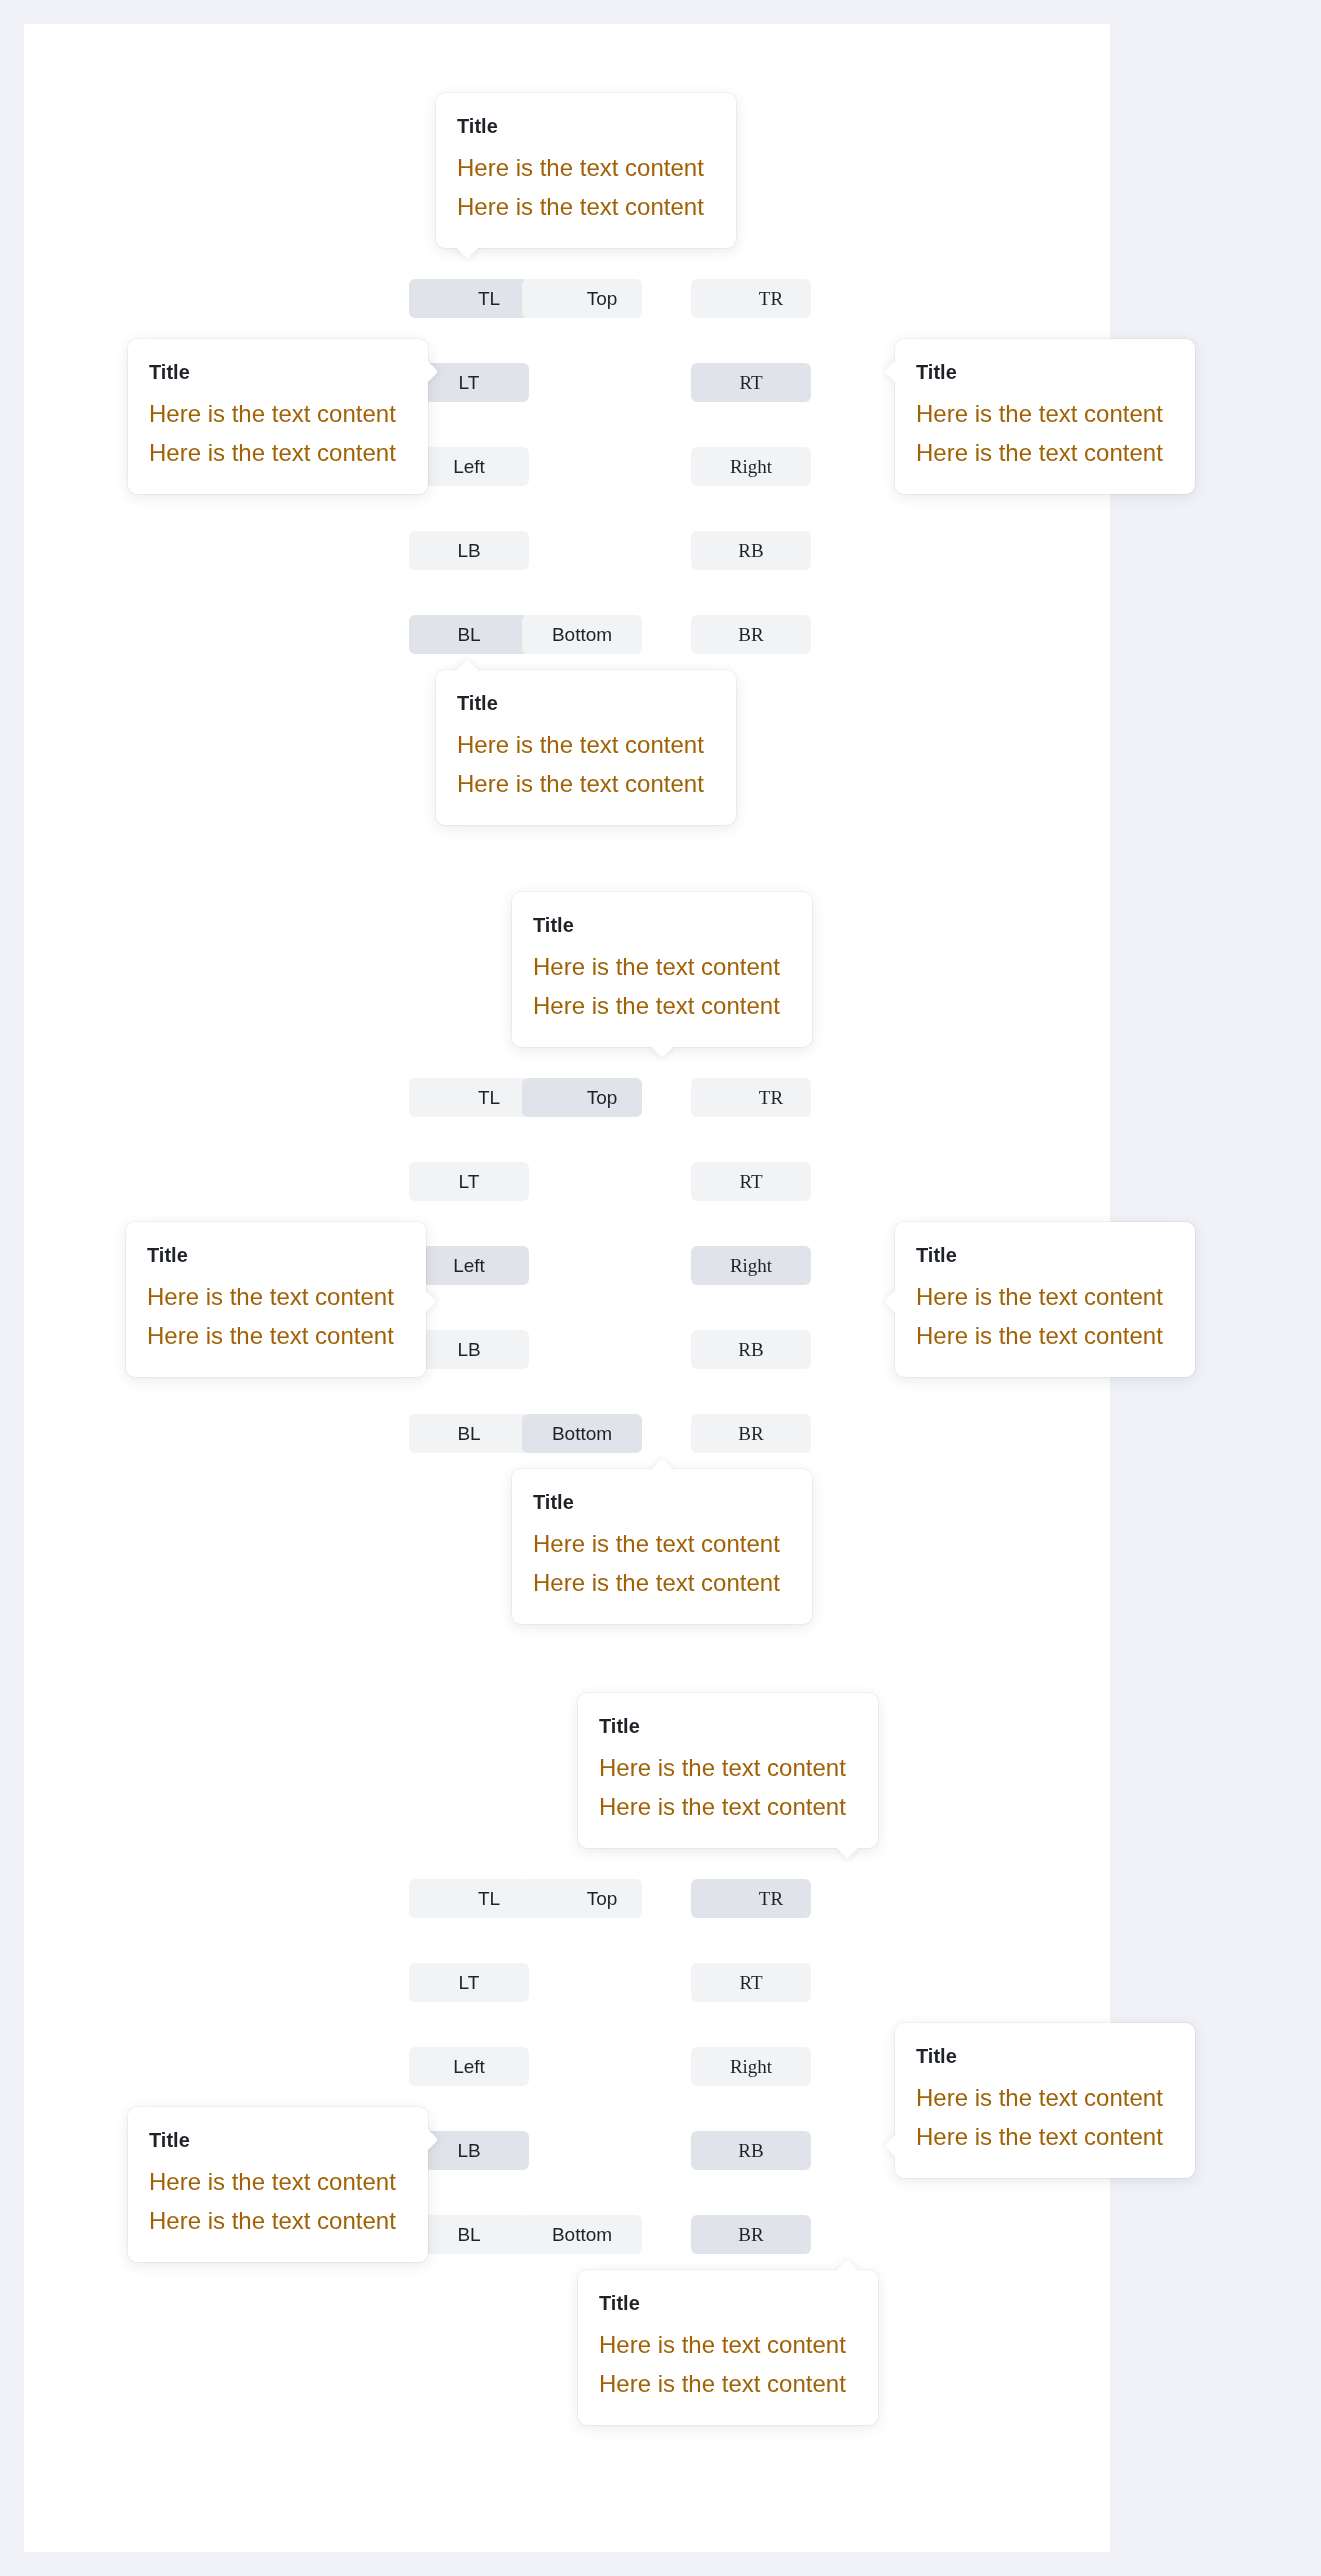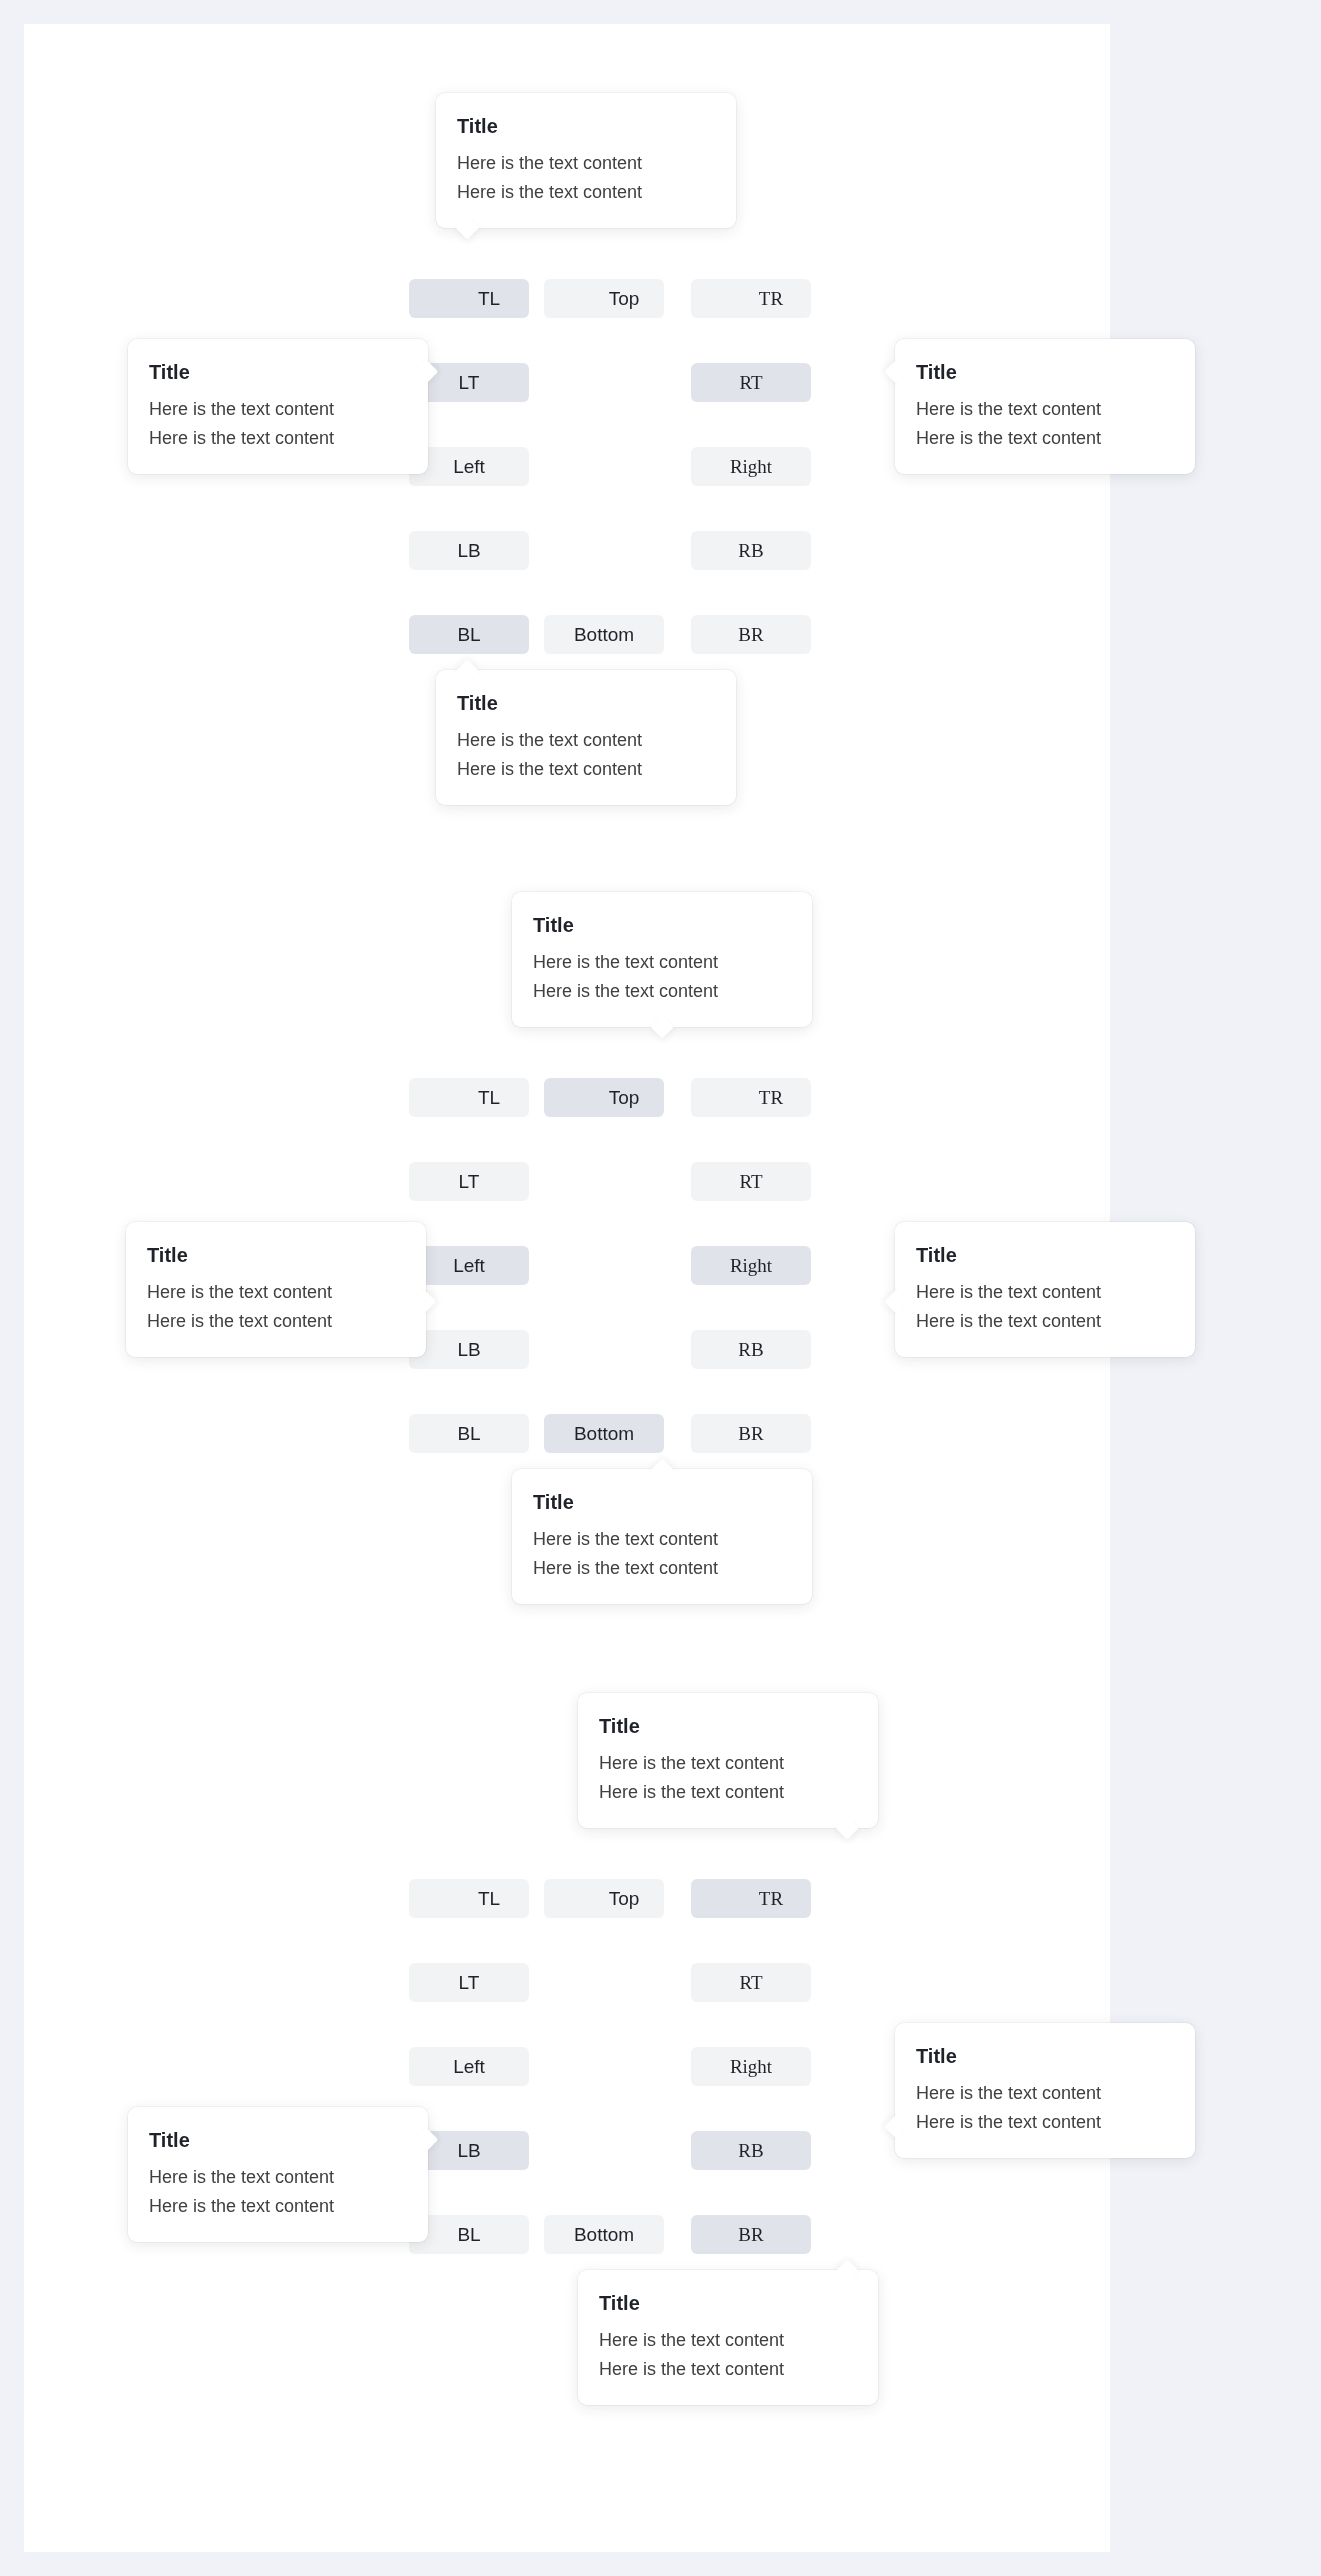--- a/index.html
+++ b/index.html
@@ -42,21 +42,21 @@
     line-height: 39px;
     text-align: center;
     cursor: pointer;
     padding: 0;
     white-space: nowrap;
   }
   .btn.active { background: #e1e3ea; }
 
   
   .col-l  { left: 385px; }
-  .col-c  { left: 520px; }
+  .col-c  { left: 498px; }
   .col-r  { left: 667px; font-family: Liberation Serif, serif; }
 
   
   .row-1 { top: 0px; padding-left: 40px; }
   .row-2 { top: 84px; }
   .row-3 { top: 168px; }
   .row-4 { top: 252px; }
   .row-5 { top: 336px; }
 
   
@@ -72,22 +72,22 @@
   }
   .tip-title {
     font-size: 20px;
     font-weight: bold;
     color: #1f2329;
     line-height: 1.3;
     margin-bottom: 10.5px;
     white-space: nowrap;
   }
   .tip-line {
-    font-size: 18px;
-    color: #404040;
+    font-size: 24px;
+    color: #a16207;
     line-height: 1.62;
     white-space: nowrap;
   }
 
   
   .arrow {
     position: absolute;
     width: 16.5px;
     height: 16.5px;
     background: #ffffff;

